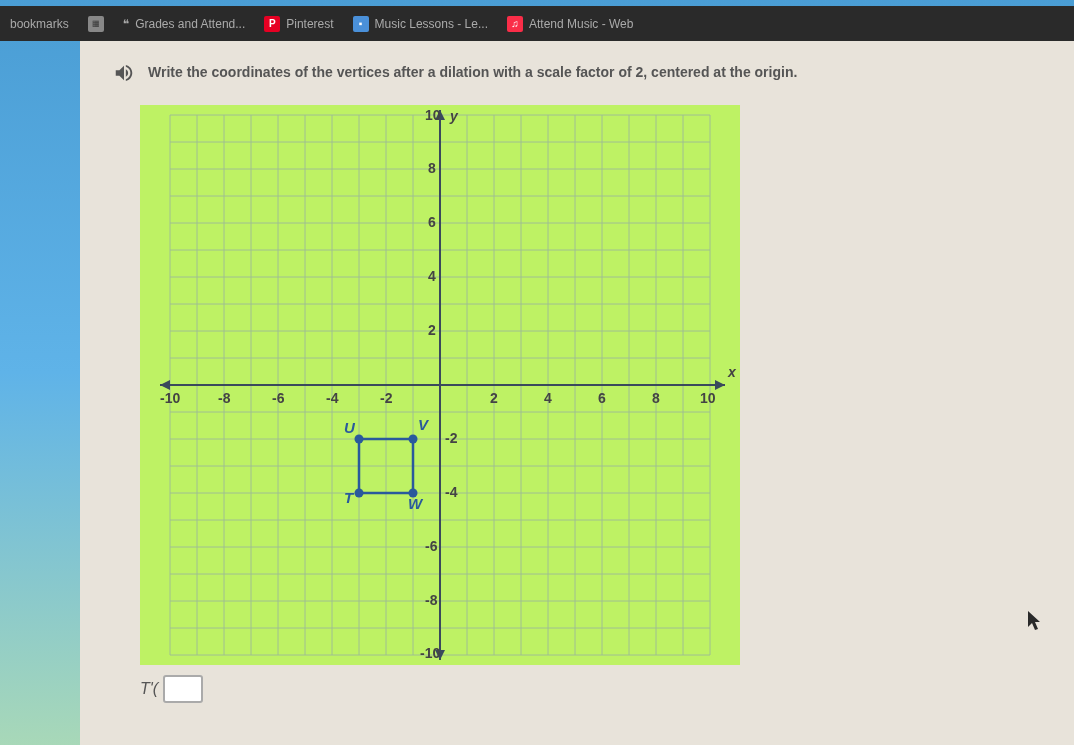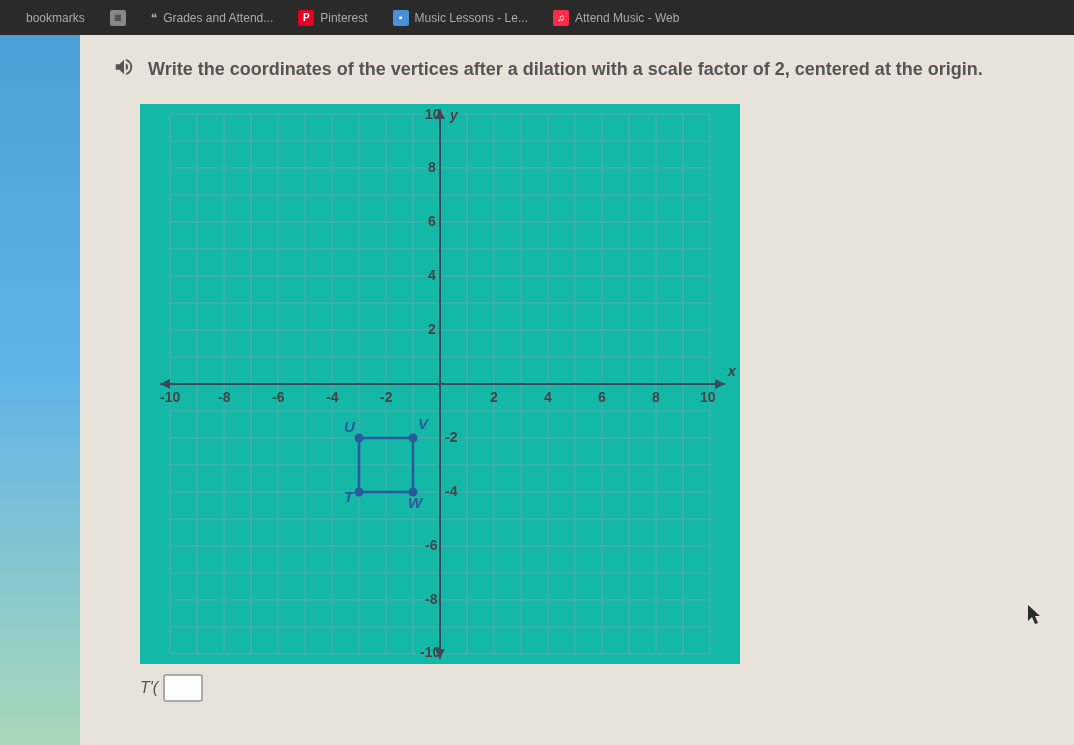--- a/index.html
+++ b/index.html
@@ -8,24 +8,25 @@
       background: linear-gradient(180deg, #4a9dd4 0%, #5fb3e8 50%, #a8d8b8 100%);
       width: 1074px;
       height: 745px;
       overflow: hidden;
     }
     .bookmarks-bar {
       background: #2a2a2a;
       height: 35px;
       display: flex;
       align-items: center;
-      padding: 0 26px;
-      gap: 25px;
+      padding: 0 10px;
+      gap: 19px;
       font-size: 12px;
       color: #aaa;
+      margin-top: 6px;
     }
     .bookmark-item {
       display: flex;
       align-items: center;
       gap: 6px;
       cursor: pointer;
     }
     .bookmark-icon {
       width: 16px;
       height: 16px;
@@ -62,31 +63,31 @@
     .audio-btn {
       width: 28px;
       height: 24px;
       display: flex;
       align-items: center;
       justify-content: center;
       cursor: pointer;
       color: #555;
     }
     .question-text {
-      font-size: 18px;
+      font-size: 14px;
       color: #555;
       line-height: 1.6;
       font-weight: 600;
     }
     .graph-container {
       width: 600px;
       height: 560px;
       margin-left: 30px;
       position: relative;
-      background: #14b8a6;
+      background: #bef264;
     }
     .grid-svg {
       position: absolute;
       top: 0;
       left: 0;
     }
     .answer-input {
       margin-left: 30px;
       margin-top: 10px;
       display: flex;

